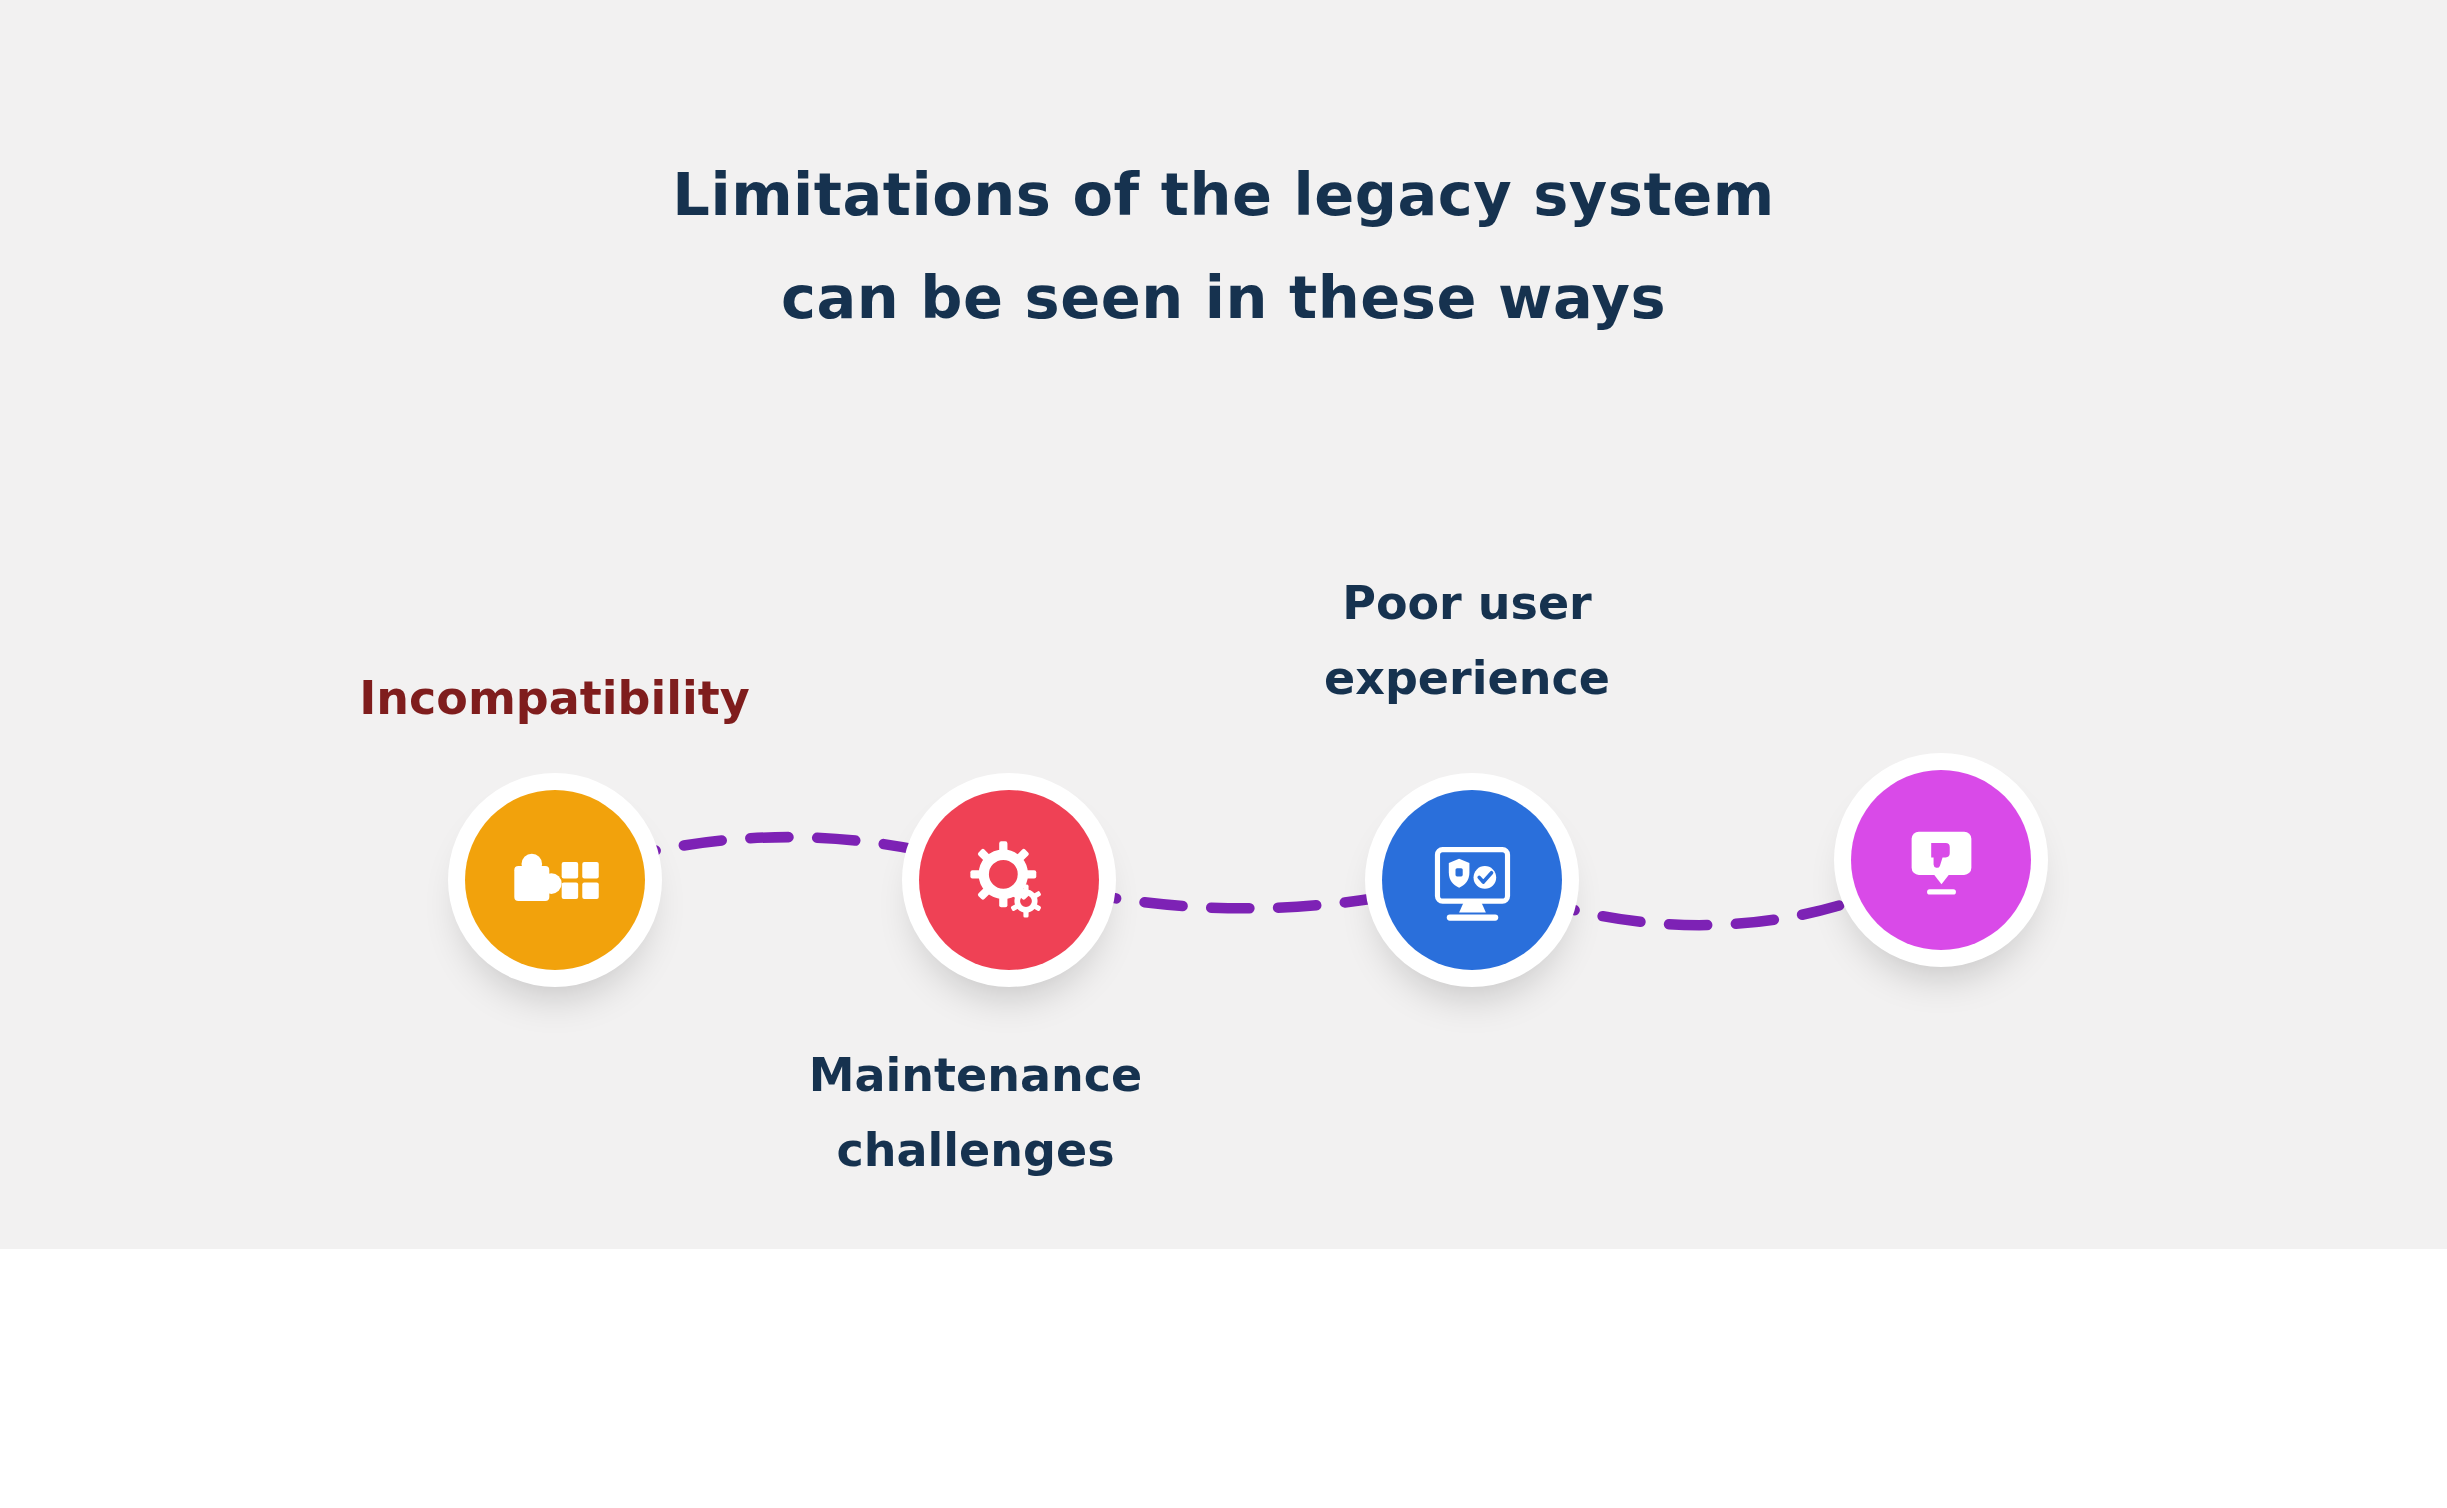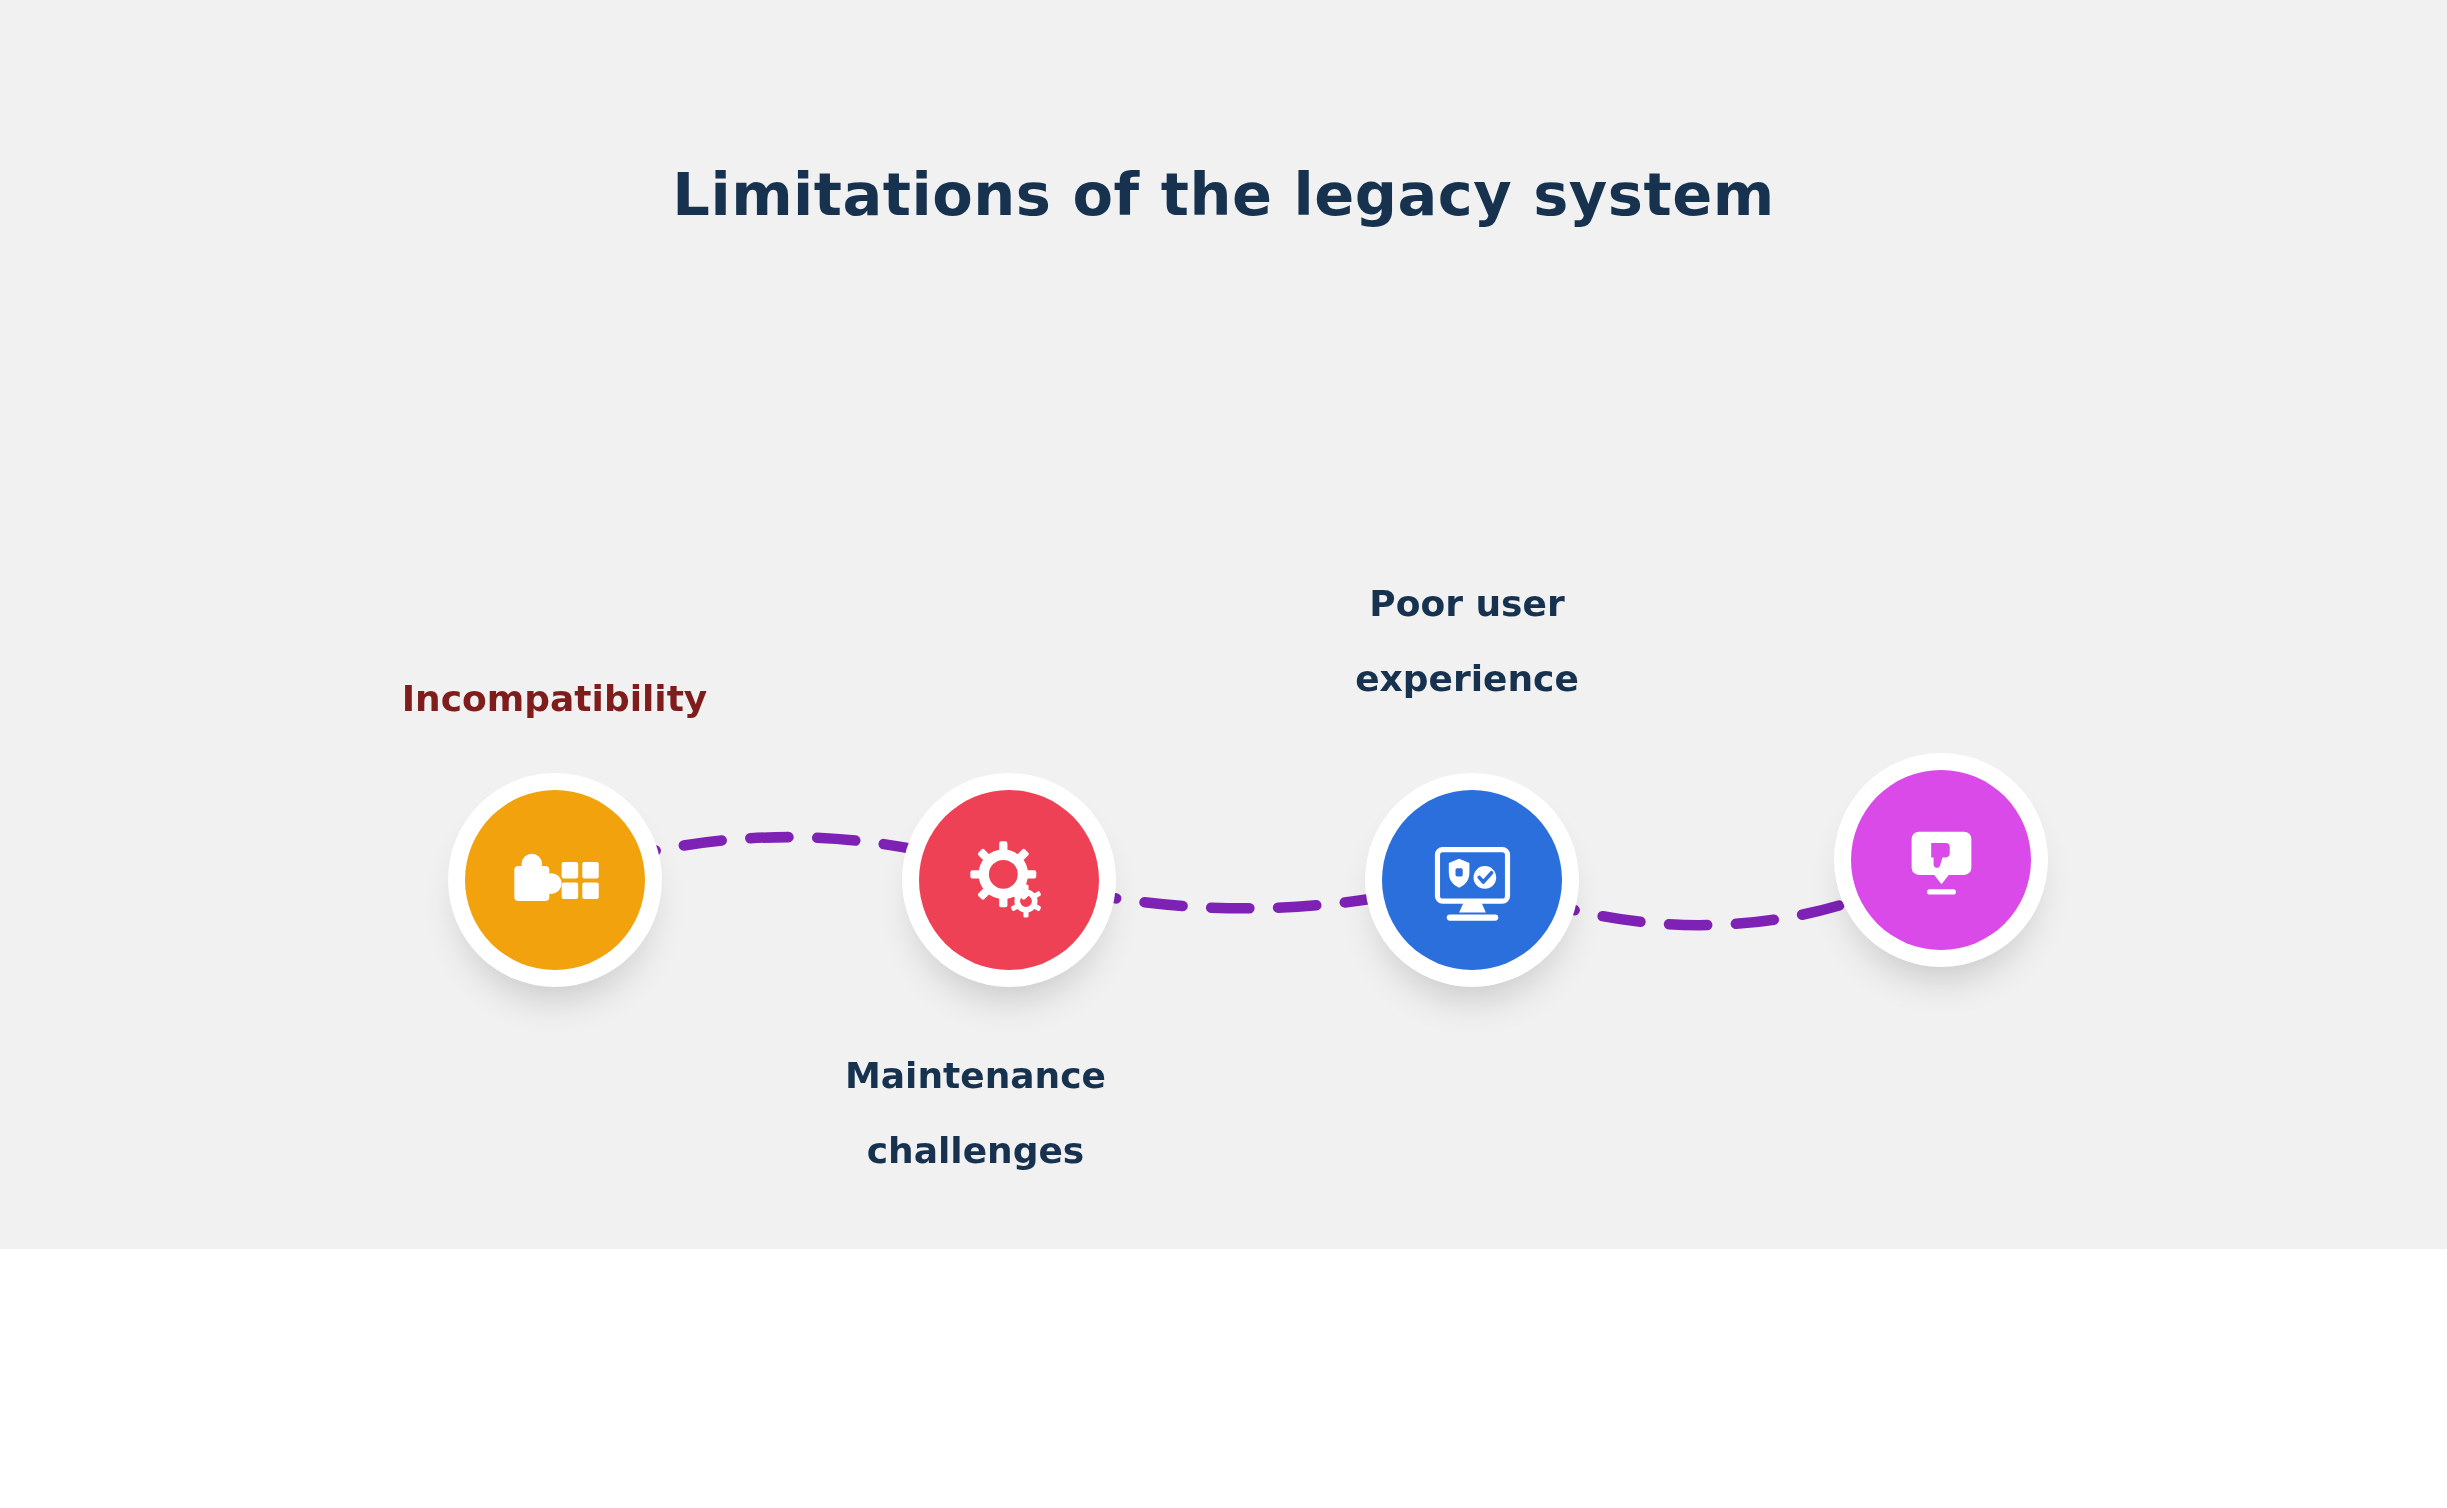--- a/index.html
+++ b/index.html
@@ -9,34 +9,35 @@
          font-size:59px;font-weight:700;line-height:103px;margin:0;letter-spacing:0.5px;}
   .connector{position:absolute;left:0;top:0;width:2447px;height:1508px;z-index:1;}
   .circle{position:absolute;width:180px;height:180px;border-radius:50%;z-index:2;
           display:flex;align-items:center;justify-content:center;
           box-shadow:0 0 0 17px #ffffff, 0 25px 42px rgba(0,0,0,.20);}
   .c1{left:465px;top:790px;}
   .c2{left:919px;top:790px;}
   .c3{left:1382px;top:790px;}
   .c4{left:1851px;top:770px;}
   .icon{width:103px;height:103px;}
-  .label{position:absolute;z-index:3;font-weight:700;font-size:36px;line-height:75px;
+  .label{position:absolute;z-index:3;font-weight:700;font-size:46px;line-height:75px;
          text-align:center;}
   .l1{left:258px;top:661px;width:593px;}
   .l2{left:765px;top:1038px;width:421px;}
   .l3{left:1295px;top:566px;width:344px;}
   .l4{left:1711px;top:1015px;width:459px;}
 </style>
 </head>
 <body>
 
 <div class="page" style="background: rgb(242, 241, 241);">
 
   <h1 class="title" style="color: rgb(22, 50, 79);">
     <span>Limitations of the legacy system</span><br>
+    <span>can be seen in these ways</span>
   </h1>
 
   <svg class="connector" viewBox="0 0 2560 1578">
     <path d="M 580 920 C 740 862, 900 862, 1060 916 C 1215 962, 1390 962, 1545 916 C 1700 990, 1890 985, 2030 902" fill="none" stroke-width="11" stroke-dasharray="40 30" stroke-linecap="round" stroke="#7D22B5"></path>
   </svg>
 
   <div class="label l1" style="color: #7f1d1d;">Incompatibility</div>
   <div class="circle c1" style="background: rgb(242, 162, 12);">
     <svg class="icon" viewBox="0 0 100 100">
       <g fill="#ffffff">

